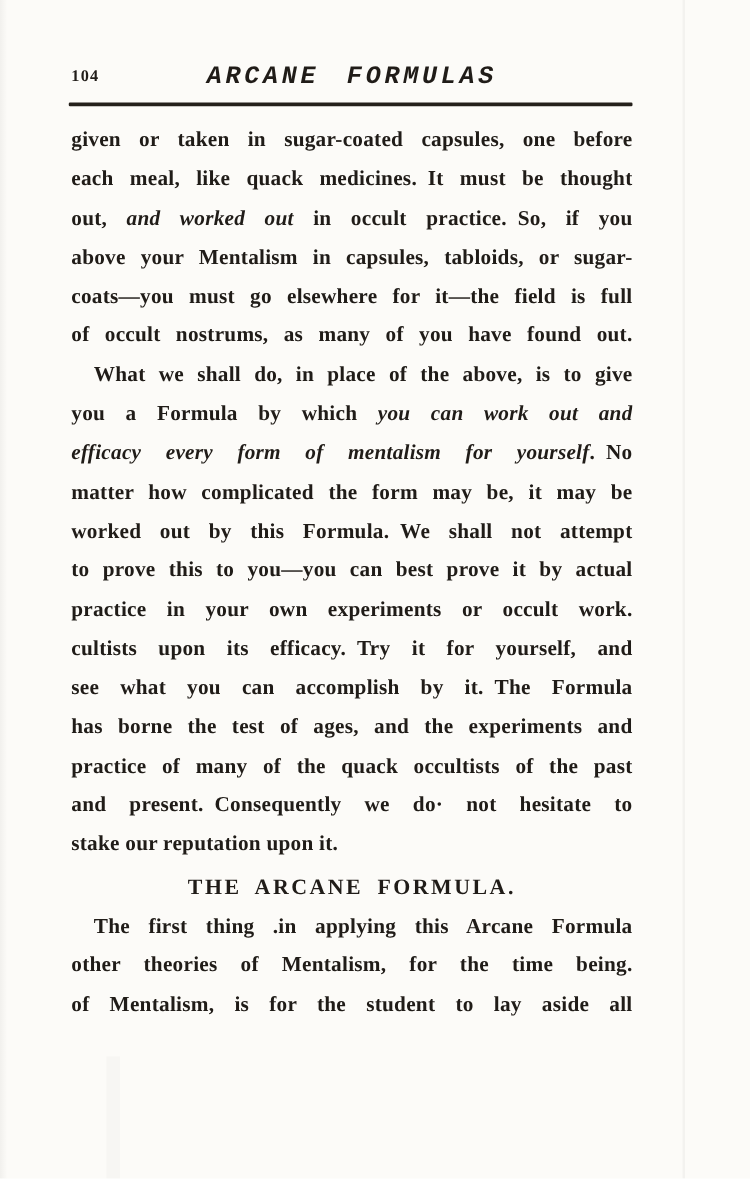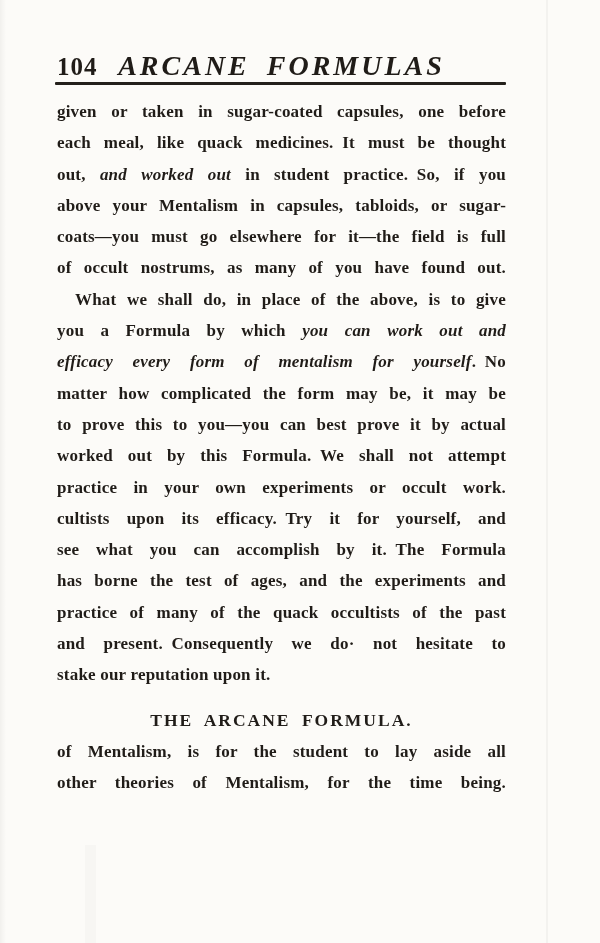--- a/index.html
+++ b/index.html
@@ -38,33 +38,34 @@
   
   .header {
     position: absolute;
     left: 57px; top: 50px;
     width: 449px;
     height: 26px;
   }
   .page-number {
     position: absolute;
     left: 0; top: 3px;
-    font-size: 25px;
+    font-size: 13px;
     font-weight: bold;
     letter-spacing: 1px;
   }
   .running-title {
     position: absolute;
     left: 0; right: 0; top: 0;
     text-align: center;
-    font-size: 28px;
+    font-size: 20px;
     font-weight: bold;
     font-style: italic;
     letter-spacing: 3px;
     word-spacing: 7px;
+    font-family: Liberation Mono, monospace;
   }
   .header-rule {
     position: absolute;
     left: 55px; top: 82px;
     width: 451px; height: 3px;
     background: #24201b;
     border-radius: 1px;
   }
   
   .text-block {
@@ -89,21 +90,21 @@
     text-align-last: left;
   }
   .line.center {
     text-align: center;
     text-align-last: center;
   }
   .line.indent {
     text-indent: 18px;
   }
   .line.heading {
-    margin-top: 14px;
+    margin-top: 3px;
     font-size: 17.5px;
     letter-spacing: 2px;
     word-spacing: 5px;
   }
   .seg.bolditalic {
     font-style: italic;
   }
 </style>
 </head>
 <body>
@@ -115,34 +116,35 @@
 
   <div class="header">
     <span class="page-number">104</span>
     <span class="running-title">ARCANE FORMULAS</span>
   </div>
   <div class="header-rule"></div>
 
   <div class="text-block">
       <div class="line justify"><span class="seg normal">given or taken in sugar-coated capsules, one before</span></div>
       <div class="line justify"><span class="seg normal">each meal, like quack medicines. It must be thought</span></div>
-      <div class="line justify"><span class="seg normal">out, </span><span class="seg bolditalic">and worked out</span><span class="seg normal"> in student practice. So, if you</span></div>
+      <div class="line justify"><span class="seg normal">out, </span><span class="seg bolditalic">and worked out</span><span class="seg normal"> in occult practice. So, if you</span></div>
       <div class="line justify"><span class="seg normal">above your Mentalism in capsules, tabloids, or sugar-</span></div>
       <div class="line justify"><span class="seg normal">coats—you must go elsewhere for it—the field is full</span></div>
       <div class="line justify"><span class="seg normal">of occult nostrums, as many of you have found out.</span></div>
       <div class="line justify indent"><span class="seg normal">What we shall do, in place of the above, is to give</span></div>
       <div class="line justify"><span class="seg normal">you a Formula by which </span><span class="seg bolditalic">you can work out and</span></div>
       <div class="line justify"><span class="seg bolditalic">efficacy every form of mentalism for yourself</span><span class="seg normal">. No</span></div>
       <div class="line justify"><span class="seg normal">matter how complicated the form may be, it may be</span></div>
+      <div class="line justify"><span class="seg normal">worked out by this Formula. We shall not attempt</span></div>
       <div class="line justify"><span class="seg normal">to prove this to you—you can best prove it by actual</span></div>
-      <div class="line justify"><span class="seg normal">worked out by this Formula. We shall not attempt</span></div>
       <div class="line justify"><span class="seg normal">practice in your own experiments or occult work.</span></div>
       <div class="line justify"><span class="seg normal">cultists upon its efficacy. Try it for yourself, and</span></div>
       <div class="line justify"><span class="seg normal">see what you can accomplish by it. The Formula</span></div>
       <div class="line justify"><span class="seg normal">has borne the test of ages, and the experiments and</span></div>
       <div class="line justify"><span class="seg normal">practice of many of the quack occultists of the past</span></div>
       <div class="line justify"><span class="seg normal">and present. Consequently we do· not hesitate to</span></div>
       <div class="line left"><span class="seg normal">stake our reputation upon it.</span></div>
       <div class="line center heading"><span class="seg normal">THE ARCANE FORMULA.</span></div>
+      <div class="line justify indent"><span class="seg normal">The first thing .in applying this Arcane Formula</span></div>
+      <div class="line justify"><span class="seg normal">other theories of Mentalism, for the time being.</span></div>
       <div class="line justify"><span class="seg normal">of Mentalism, is for the student to lay aside all</span></div>
-      <div class="line justify"><span class="seg normal">other theories of Mentalism, for the time being.</span></div>
     </div>
 </div>
 
 </body></html>

